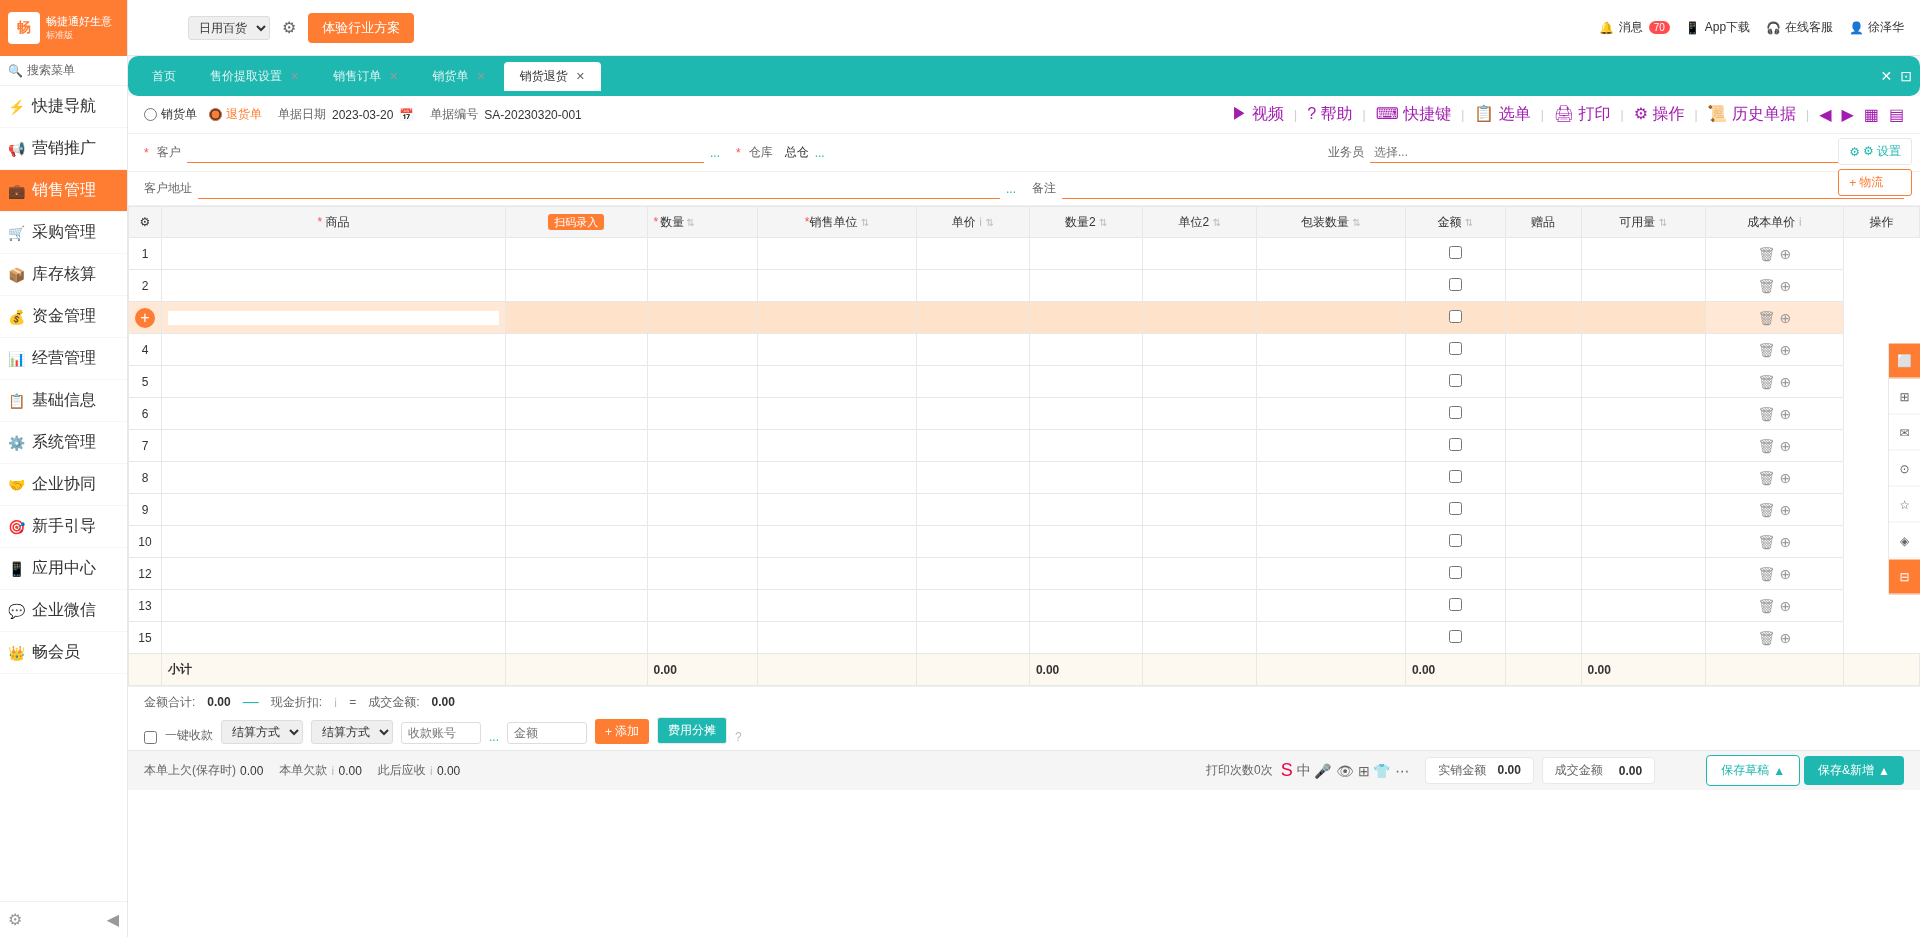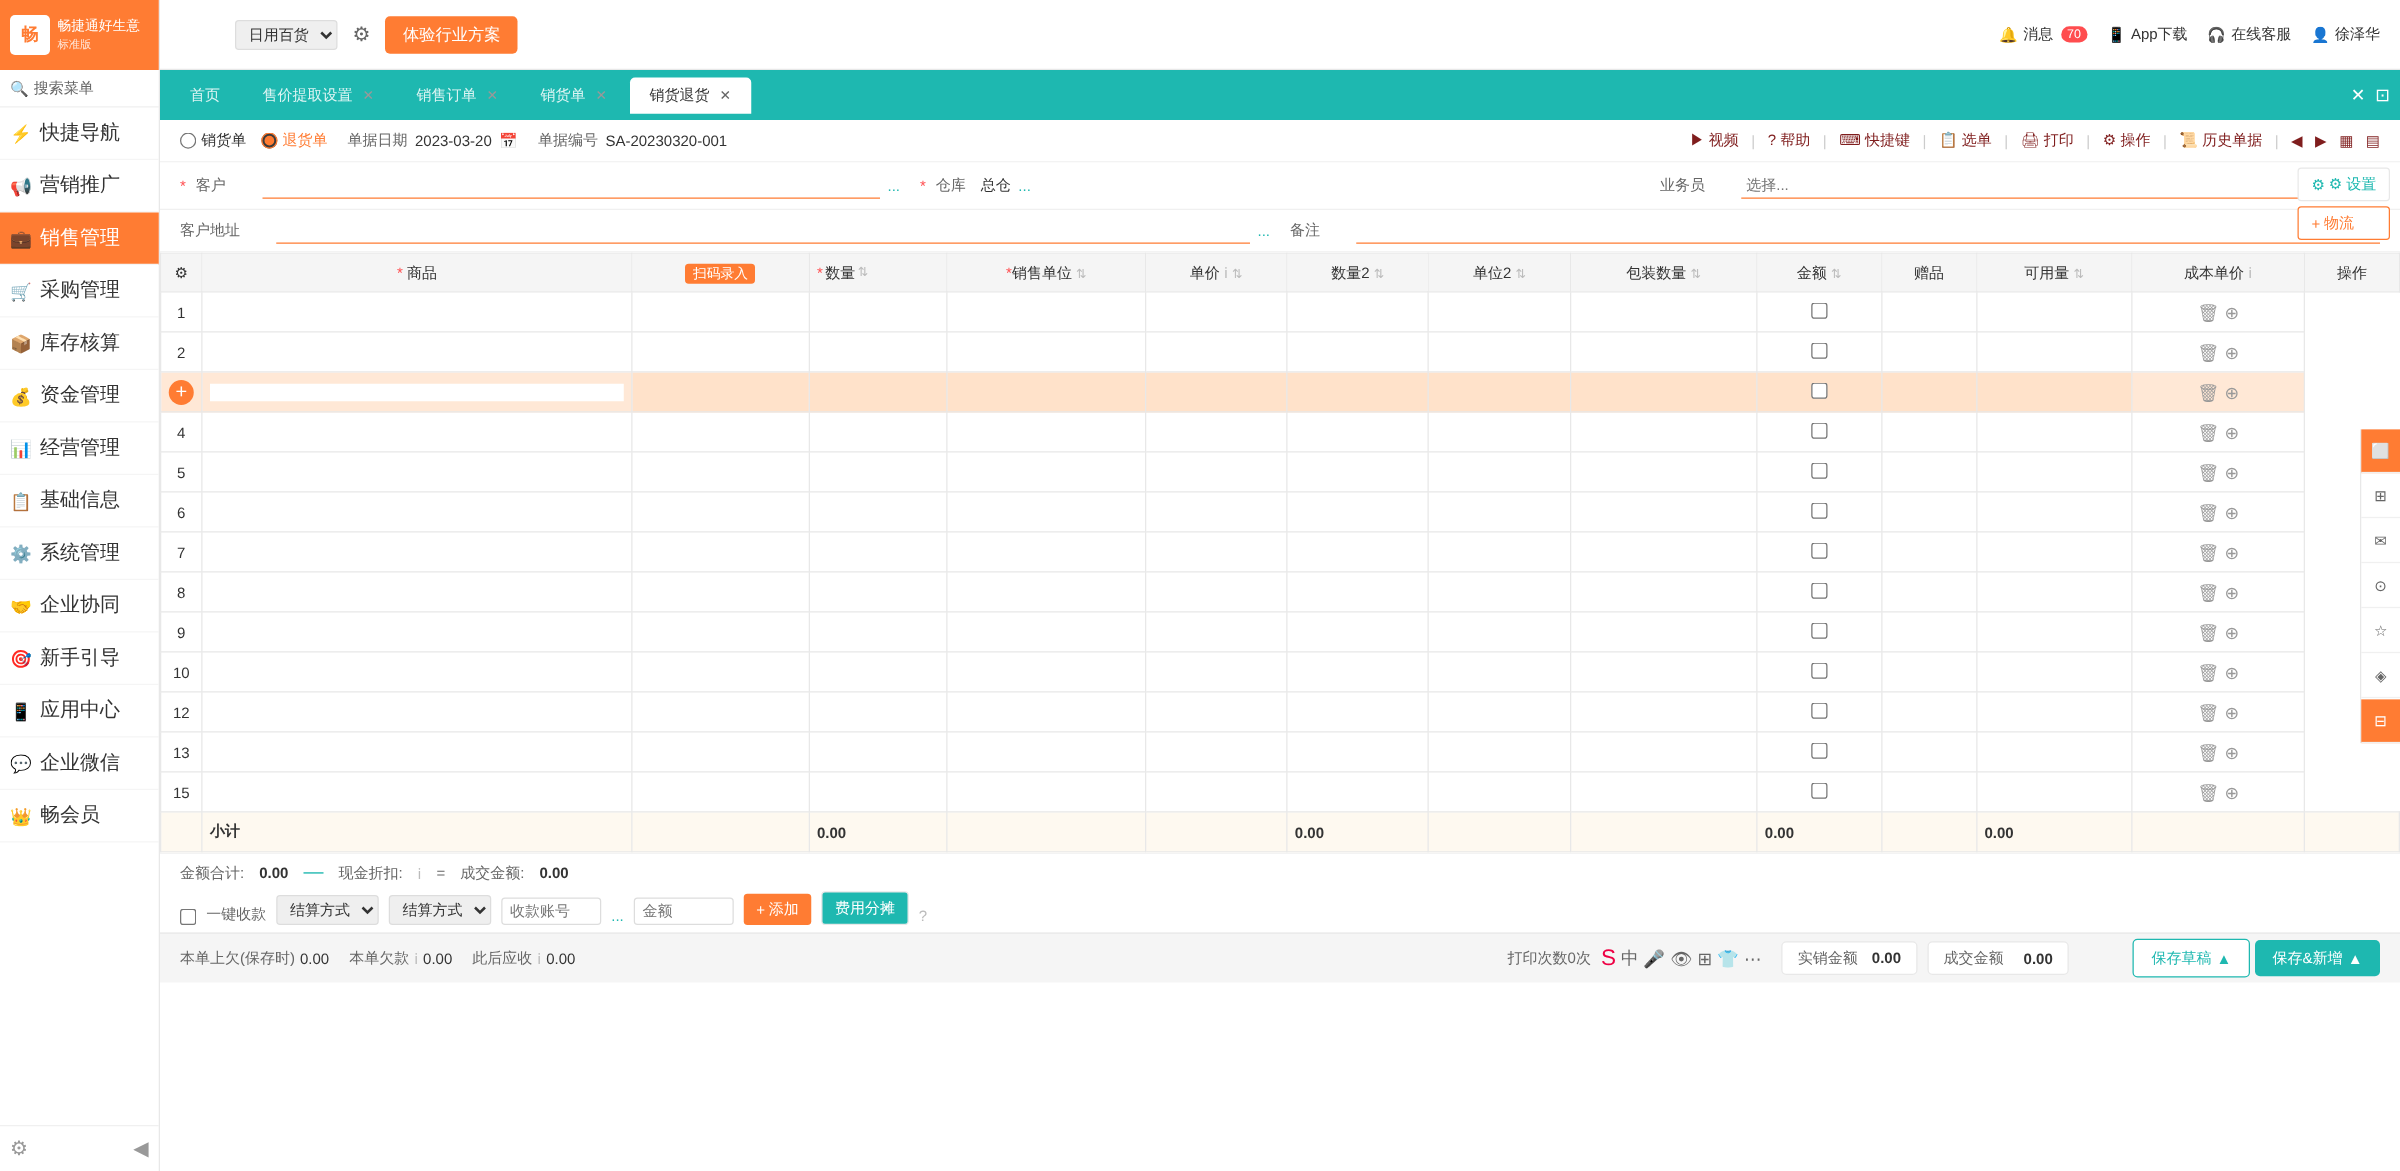--- a/index.html
+++ b/index.html
@@ -55,21 +55,21 @@
     .topbar-right { margin-left: auto; display: flex; align-items: center; gap: 16px; color: #333; }
     .topbar-right .tr-item { display: flex; align-items: center; gap: 4px; cursor: pointer; font-size: 12px; }
     .notification-badge {
       background: #ff4d4f; color: #fff; border-radius: 10px;
       font-size: 10px; padding: 1px 5px; margin-left: 2px;
     }
 
     
     #tabs {
       background: #1eb8b0; display: flex; align-items: center; padding: 0 8px;
-      height: 40px; gap: 2px;
+      height: 40px; gap: 2px; border-radius: 10px;
     }
     .tab {
       padding: 6px 16px; cursor: pointer; color: rgba(255,255,255,0.85);
       border-radius: 4px 4px 0 0; display: flex; align-items: center; gap: 4px; font-size: 13px;
     }
     .tab.active { background: #fff; color: #333; }
     .tab .tab-close { font-size: 11px; color: #999; margin-left: 4px; cursor: pointer; }
     .tab.active .tab-close { color: #666; }
     .tabs-right { margin-left: auto; display: flex; align-items: center; gap: 8px; color: #fff; }
     .tabs-right .t-icon { cursor: pointer; font-size: 14px; }
@@ -84,26 +84,26 @@
       display: flex; align-items: center; gap: 16px; background: #fff;
     }
     .form-header .radio-group { display: flex; align-items: center; gap: 12px; }
     .radio-item { display: flex; align-items: center; gap: 4px; cursor: pointer; color: #333; }
     .radio-item input[type=radio] { accent-color: #ff7c33; }
     .radio-item.active-radio { color: #ff7c33; }
     .form-header .field-group { display: flex; align-items: center; gap: 6px; color: #333; }
     .form-header .field-label { color: #666; }
     .form-header .field-value { color: #333; }
     .header-actions { margin-left: auto; display: flex; align-items: center; gap: 10px; }
-    .header-actions .action-item { display: flex; align-items: center; gap: 3px; cursor: pointer; color: #7f1d1d; font-size: 12px; }
+    .header-actions .action-item { display: flex; align-items: center; gap: 3px; cursor: pointer; color: #a21caf; font-size: 16px; }
     .header-actions .action-sep { color: #ccc; }
     .form-field { display: flex; align-items: center; gap: 6px; }
     .form-field .fl { color: #ff4d4f; margin-right: 2px; }
     .form-field label { color: #666; white-space: nowrap; }
-    .form-field .fv { border: none; border-bottom: 1px solid #ff7c33; flex: 1; padding: 3px 4px; color: #1d4ed8; outline: none; background: transparent; margin-left: 23px; }
+    .form-field .fv { border: none; border-bottom: 1px solid #ff7c33; flex: 1; padding: 3px 4px; color: #1d4ed8; outline: none; background: transparent; }
     .form-field .fv-dots { color: #1eb8b0; cursor: pointer; }
     .form-field .fv-readonly { color: #333; }
 
     
     .table-wrapper { overflow: auto; background: #fff; position: relative; }
     .data-table { width: 100%; border-collapse: collapse; }
     .data-table thead tr { background: #f5f5f5; }
     .data-table th {
       border: 1px solid #e8e8e8; padding: 6px 6px; font-weight: normal;
       color: #333; white-space: nowrap; position: sticky; top: 0;

